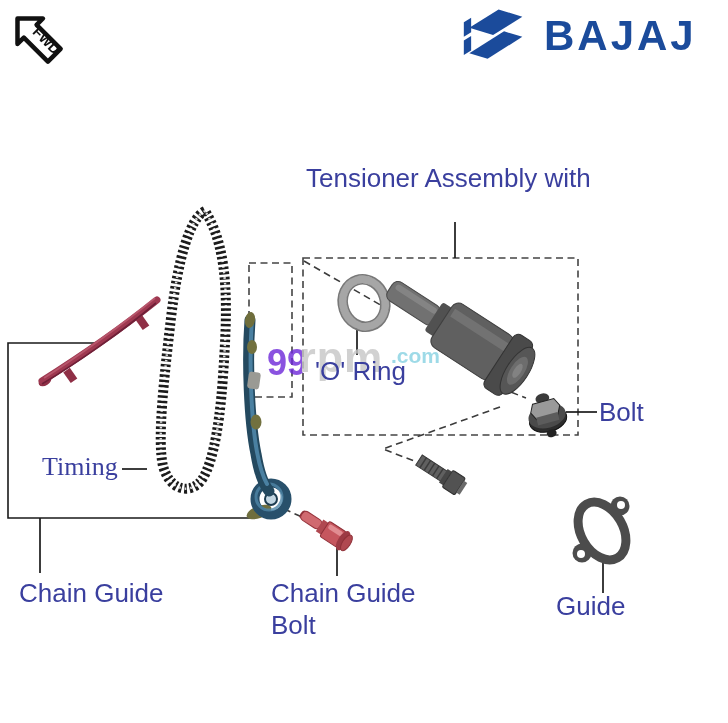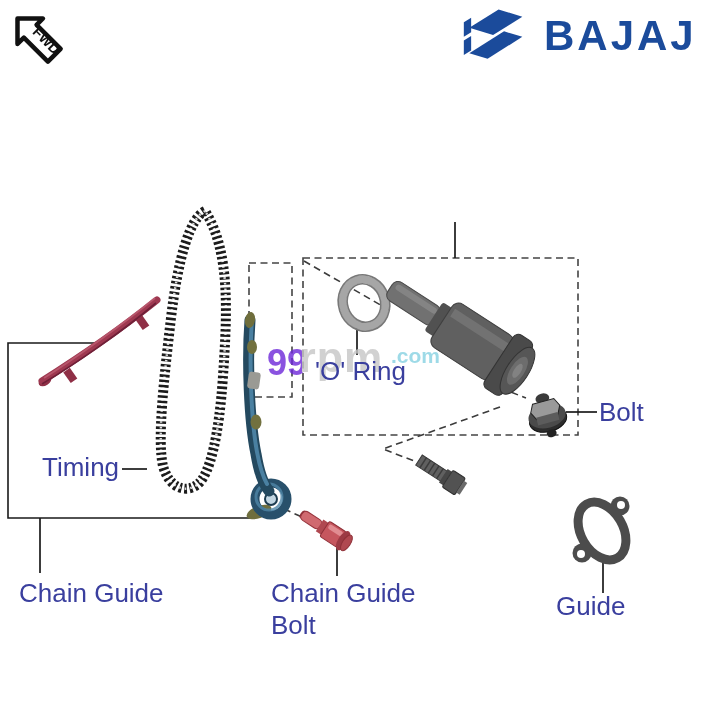--- a/index.html
+++ b/index.html
@@ -157,29 +157,30 @@
         <polygon points="8,22 40,2 66,10 34,30"></polygon>
         <polygon points="8,50 46,26 66,32 28,56"></polygon>
         <polygon points="2,16 10,11 10,27 2,32"></polygon>
         <polygon points="2,36 10,31 10,47 2,52"></polygon>
       </g>
     </svg>
     <span class="brand-word">BAJAJ</span>
   </div>
 
   <div class="plabel" style="left:306px;top:162px;">
+    <div>Tensioner Assembly with</div>
   </div>
 
   <div class="plabel" style="left:315px;top:355px;">'O' Ring</div>
 
   <div class="plabel" style="left:599px;top:396px;">
     <div>Bolt</div>
   </div>
 
-  <div class="plabel" style="left:42px;top:451px;">
+  <div class="plabel" style="left:42px;top:451px;font-family:Liberation Serif, serif;">
     <div>Timing</div>
   </div>
 
   <div class="plabel" style="left:19px;top:577px;">
     <div>Chain Guide</div>
   </div>
 
   <div class="plabel" style="left:271px;top:577px;">
     <div>Chain Guide</div>
     <div>Bolt</div>

